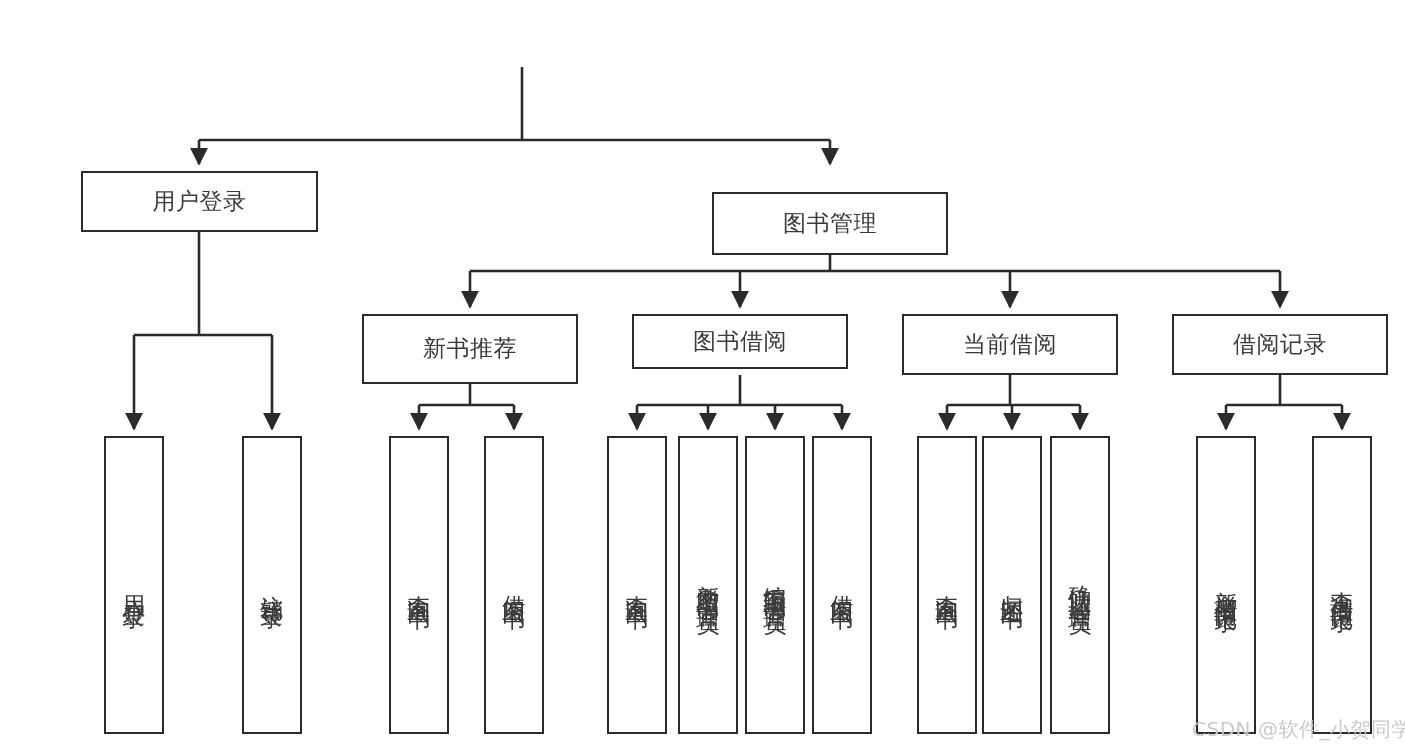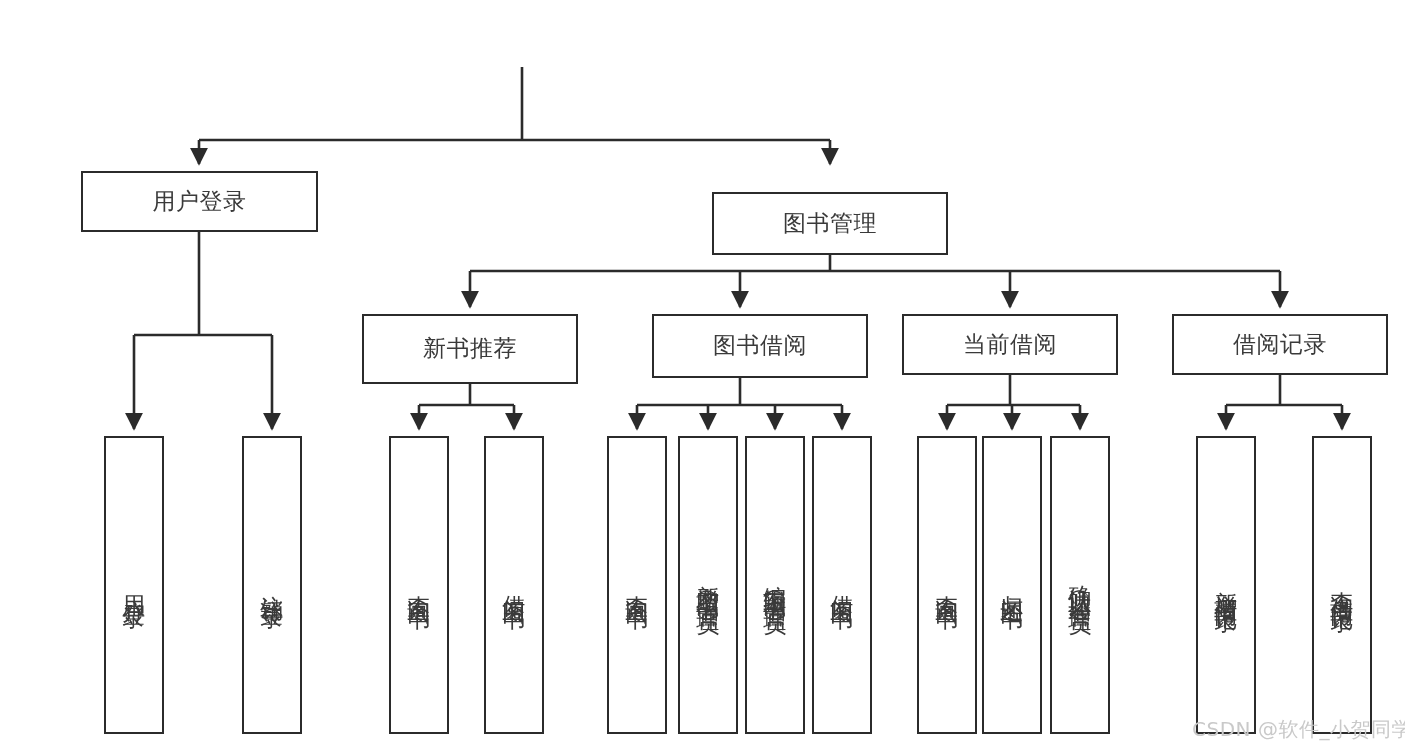--- a/index.html
+++ b/index.html
@@ -113,21 +113,21 @@
       <path d="M 1226 405 L 1226 429" marker-end="url(#arrow)"></path>
       <path d="M 1342 405 L 1342 429" marker-end="url(#arrow)"></path>
     </g>
   </svg>
 
 
   <div class="node horiz" style="left:81px; top:171px; width:237px; height:61px;">用户登录</div>
   <div class="node horiz" style="left:712px; top:184px; width:236px; height:63px;margin-top:8px;">图书管理</div>
 
   <div class="node horiz" style="left:362px; top:314px; width:216px; height:70px;">新书推荐</div>
-  <div class="node horiz" style="left:652px; top:314px; width:216px; height:64px;">图书借阅</div>
+  <div class="node horiz" style="left:632px; top:314px; width:216px; height:55px;">图书借阅</div>
   <div class="node horiz" style="left:902px; top:314px; width:216px; height:61px;">当前借阅</div>
   <div class="node horiz" style="left:1172px; top:314px; width:216px; height:61px;">借阅记录</div>
 
   <div class="node vert" style="left:104px; top:436px; width:60px; height:298px;">用户登录</div>
   <div class="node vert" style="left:242px; top:436px; width:60px; height:298px;">注销登录</div>
   <div class="node vert" style="left:389px; top:436px; width:60px; height:298px;">查询图书</div>
   <div class="node vert" style="left:484px; top:436px; width:60px; height:298px;">借阅图书</div>
   <div class="node vert" style="left:607px; top:436px; width:60px; height:298px;">查询图书</div>
   <div class="node vert" style="left:678px; top:436px; width:60px; height:298px;">新增图书（管理员）</div>
   <div class="node vert" style="left:745px; top:436px; width:60px; height:298px;">编辑图书（管理员）</div>

